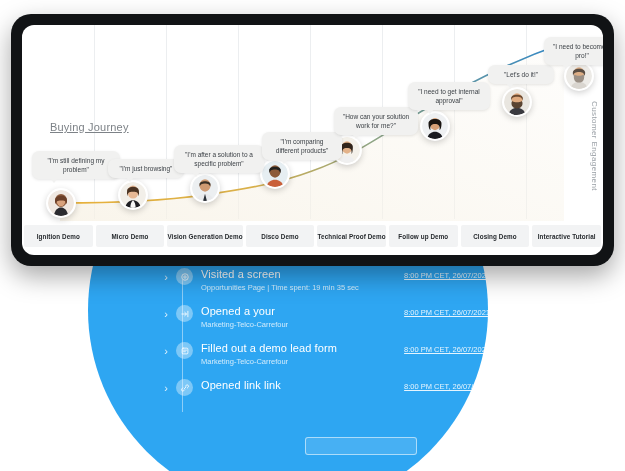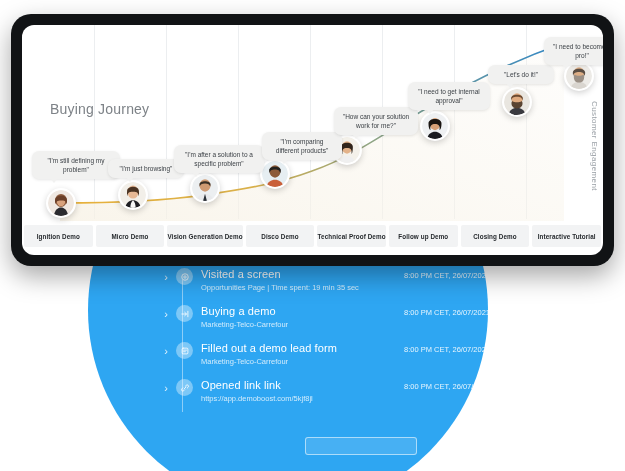--- a/index.html
+++ b/index.html
@@ -57,20 +57,21 @@
   .act-sub{
     color:rgba(255,255,255,.78);font-size:7.5px;line-height:12px;
     white-space:nowrap;margin-top:1px;
   }
   .act-time{
     flex:0 0 auto;
     color:rgba(255,255,255,.88);
     font-size:7.5px;line-height:13px;
     padding-top:1px;white-space:nowrap;
     margin-left:6px;
+    text-decoration:underline;
   }
 
   
   .ghost-card{
     position:absolute;left:305px;top:437px;width:110px;height:16px;
     border:1px solid rgba(255,255,255,.55);
     border-radius:3px;
     background:rgba(255,255,255,.12);
     z-index:3;
   }
@@ -90,22 +91,22 @@
     left:11px;top:11px;right:11px;bottom:11px;
     background:#ffffff;
     border-radius:12px;
     overflow:hidden;
   }
 
   
   .chart{position:absolute;inset:0;}
 
   .chart-title{
-    position:absolute;left:28px;top:76px;
-    font-size:14px;color:#7d8287;letter-spacing:.2px;
+    position:absolute;left:28px;top:96px;
+    font-size:11px;color:#7d8287;letter-spacing:.2px;text-decoration:underline;
   }
   .y-label{
     position:absolute;right:4px;top:76px;
     font-size:8px;color:#9aa0a6;letter-spacing:.4px;
     writing-mode:vertical-rl;
   }
 
   .grid-col{
     position:absolute;top:0;bottom:36px;width:1px;
     background:#eceef0;
@@ -189,21 +190,21 @@
     <div class="activity-row">
       <div class="chev">›</div>
       <div class="act-ico">
         <svg viewBox="0 0 16 16" width="10" height="10" fill="none" stroke="#ffffff" stroke-width="1.3" stroke-linecap="round">
           <path d="M3 8h7"></path>
             <path d="M7.5 5.2 10.4 8 7.5 10.8"></path>
             <path d="M12.6 3.6v8.8"></path>
         </svg>
       </div>
       <div class="act-txt">
-        <div class="act-title">Buying a demo</div>
+        <div class="act-title">Opened a your</div>
         <div class="act-sub">Marketing-Telco-Carrefour</div>
       </div>
       <div class="act-time">8:00 PM CET, 26/07/2021</div>
     </div>
 
     <div class="activity-row">
       <div class="chev">›</div>
       <div class="act-ico">
         <svg viewBox="0 0 16 16" width="10" height="10" fill="none" stroke="#ffffff" stroke-width="1.3" stroke-linecap="round">
           <rect x="3.4" y="3.4" width="9.2" height="9.2" rx="1.6"></rect>
@@ -222,21 +223,20 @@
       <div class="chev">›</div>
       <div class="act-ico">
         <svg viewBox="0 0 16 16" width="10" height="10" fill="none" stroke="#ffffff" stroke-width="1.3" stroke-linecap="round">
           <path d="M6.4 9.6 9.6 6.4"></path>
             <path d="M8.6 5.1 10 3.7a2.1 2.1 0 0 1 3 3l-1.4 1.4"></path>
             <path d="M7.4 10.9 6 12.3a2.1 2.1 0 0 1-3-3l1.4-1.4"></path>
         </svg>
       </div>
       <div class="act-txt">
         <div class="act-title">Opened link link</div>
-        <div class="act-sub">https://app.demoboost.com/5kjf8jl</div>
       </div>
       <div class="act-time">8:00 PM CET, 26/07/2021</div>
     </div>
   </div>
 
   <div class="ghost-card"></div>
 
   <div class="device">
     <div class="screen">
       <div class="chart">

